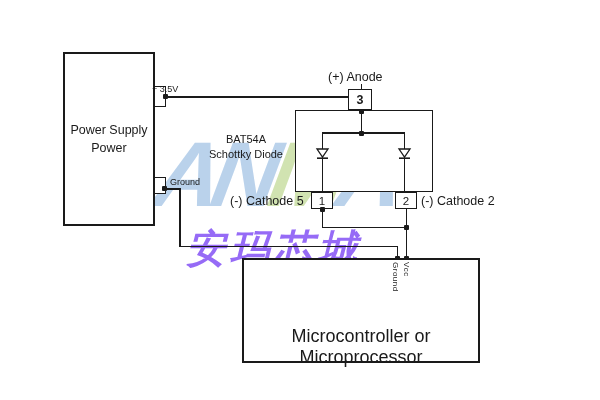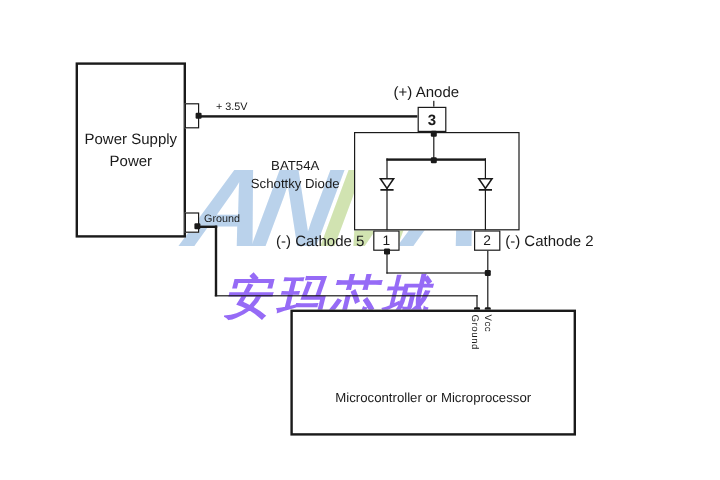--- a/index.html
+++ b/index.html
@@ -32,43 +32,43 @@
   .dot{position:absolute;width:5px;height:5px;background:#1a1a1a;border-radius:1px;}
   .lbl{position:absolute;white-space:nowrap;font-size:12.5px;}
   .lbl-sm{position:absolute;white-space:nowrap;font-size:9px;}
   .lbl-vert{
     position:absolute;white-space:nowrap;font-size:8px;
     writing-mode:vertical-rl;letter-spacing:.5px;
   }
   .pin-num{display:flex;align-items:center;justify-content:center;font-size:11.5px;}
   .center-text{display:flex;flex-direction:column;align-items:center;justify-content:center;text-align:center;}
   .part-label{position:absolute;left:196px;top:132px;width:100px;text-align:center;font-size:11px;line-height:1.35;}
-  .mcu-label{position:absolute;left:0;top:66px;width:100%;text-align:center;font-size:11px;}
+  .mcu-label{position:absolute;left:0;top:66px;width:100%;text-align:center;font-size:18px;}
 </style>
 </head>
 <body>
 
 <div id="canvas">
 
   <div id="watermark">
     <div class="wm-logo"><span class="wm-blue">A</span><span class="wm-blue">N</span><span class="wm-green">M</span><span class="wm-blue">A</span></div>
     <div class="wm-cjk">安玛芯城</div>
   </div>
 
   <div id="diagram">
 
-    <div class="box center-text" style="left:63px;top:52px;width:92px;height:146px;border-width:2px;">
+    <div class="box center-text" style="left:63px;top:52px;width:92px;height:174px;border-width:2px;">
       <div style="font-size:12.5px;line-height:1.45;">
         <div>Power Supply</div>
         <div>Power</div>
       </div>
     </div>
 
     <div class="box" style="left:154px;top:86px;width:12px;height:21px;"></div>
-    <div class="lbl-sm" style="left:180px;top:84px;text-align:center;">+ 3.5V</div>
+    <div class="lbl-sm" style="left:152px;top:84px;text-align:center;">+ 3.5V</div>
 
     <div class="box" style="left:154px;top:177px;width:12px;height:17px;"></div>
     <div class="lbl-sm" style="left:170px;top:177px;">Ground</div>
 
     <div class="wire-h" style="left:165px;top:96px;width:183px;"></div>
     <div class="dot" style="left:163px;top:94px;"></div>
 
     <div class="wire-h" style="left:164px;top:188px;width:17px;"></div>
     <div class="wire-v" style="left:179px;top:188px;height:59px;"></div>
     <div class="wire-h" style="left:179px;top:245.5px;width:219px;"></div>

